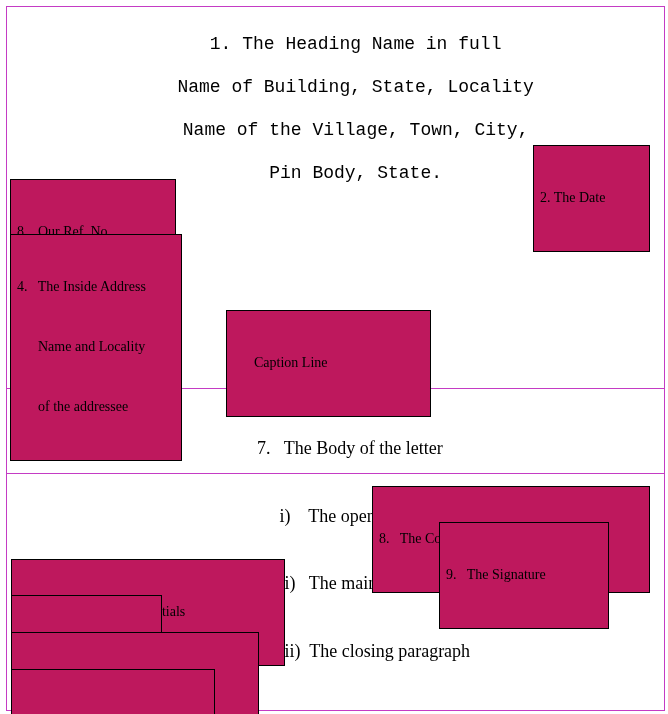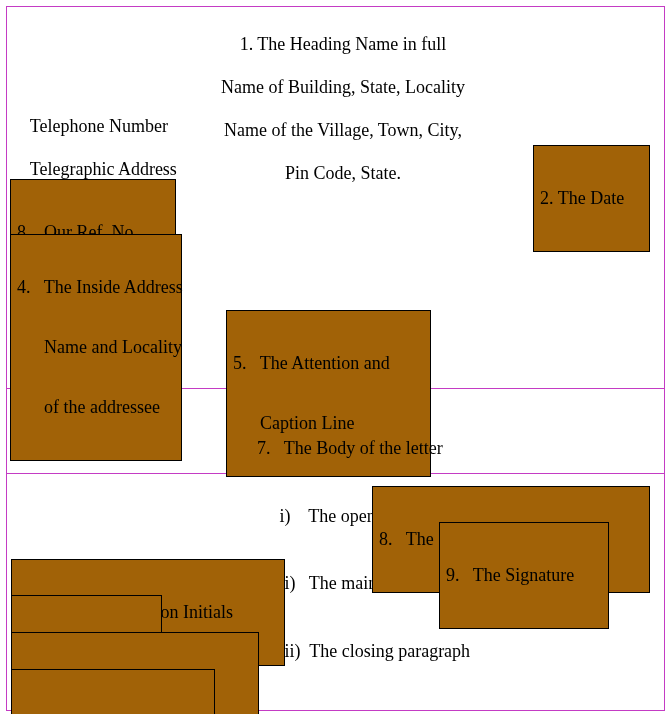--- a/index.html
+++ b/index.html
@@ -48,20 +48,21 @@
     position: absolute;
     font-size: 18px;
     line-height: 21.5px;
     white-space: pre;
   }
   .heading-block {
     left: 0;
     top: 12px;
     width: 668px;
     text-align: center;
+    font-family: Liberation Mono, monospace;
   }
   .contact-block {
     left: 12px;
     top: 94px;
     text-align: left;
   }
   .body-block {
     left: 233px;
     top: 392px;
     text-align: left;
@@ -71,22 +72,22 @@
     display: block;
     white-space: pre;
     margin-left: 24px;
   }
 
   
   .box {
     position: absolute;
     border: 1.5px solid #000000;
     box-sizing: border-box;
-    background: #a16207;
-    font-size: 18px;
+    background: #be185d;
+    font-size: 14px;
     line-height: 20px;
     padding: 2px 12px 3px 6px;
     white-space: pre;
     text-align: left;
   }
   .box .line { display: block; white-space: pre; }
 
   
   #box-date      { left: 533px; top: 145px; width: 117px; }
   #box-refs      { left: 10px;  top: 179px; width: 166px; }
@@ -106,45 +107,40 @@
 <div id="letter-diagram">
 
   <div class="frame"></div>
   <div class="divider d1"></div>
   <div class="divider d2"></div>
 
   <div class="plain heading-block">
     <span class="line">1. The Heading Name in full</span><br>
     <span class="line">Name of Building, State, Locality</span><br>
     <span class="line">Name of the Village, Town, City,</span><br>
-    <span class="line">Pin Code, State.</span>
+    <span class="line">Pin Body, State.</span>
   </div>
 
-  <div class="plain contact-block">
-    <span class="line">Telephone Number</span><br>
-    <span class="line">Telegraphic Address</span>
-  </div>
 
   <div class="box" id="box-date">
     <span class="line">2. The Date</span>
   </div>
 
   <div class="box" id="box-refs">
     <span class="line">8.   Our Ref. No.</span>
     <span class="line">      Your Ref. No.</span>
   </div>
 
   <div class="box" id="box-inside">
     <span class="line">4.   The Inside Address</span>
     <span class="line">      Name and Locality</span>
     <span class="line">      of the addressee</span>
   </div>
 
   <div class="box" id="box-attention">
-    <span class="line">5.   The Attention and</span>
     <span class="line">      Caption Line</span>
   </div>
 
 
   <div class="plain body-block">
     <span class="row">7.   The Body of the letter</span>
     <span class="row">     i)    The opening paragraph,</span>
     <span class="row">     ii)   The main parts of the letter</span>
     <span class="row">     iii)  The closing paragraph</span>
   </div>

